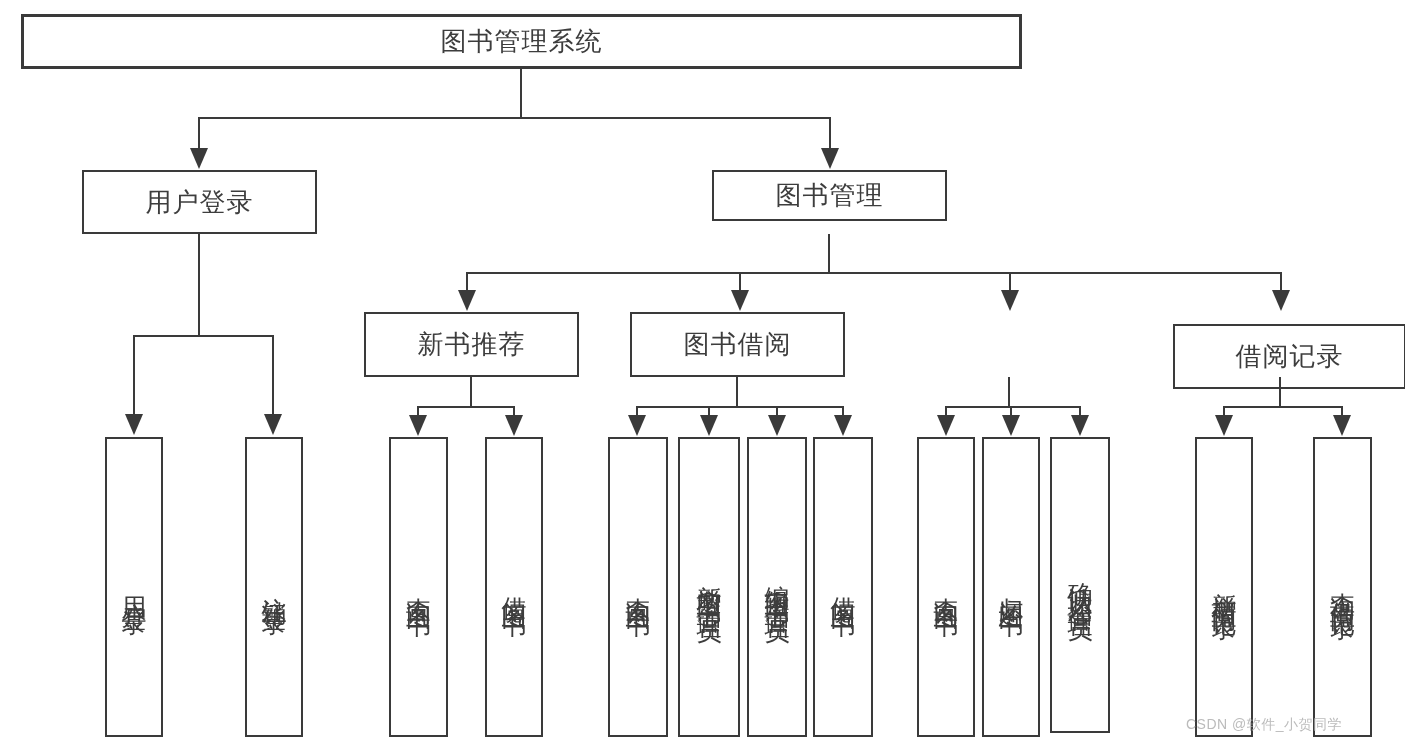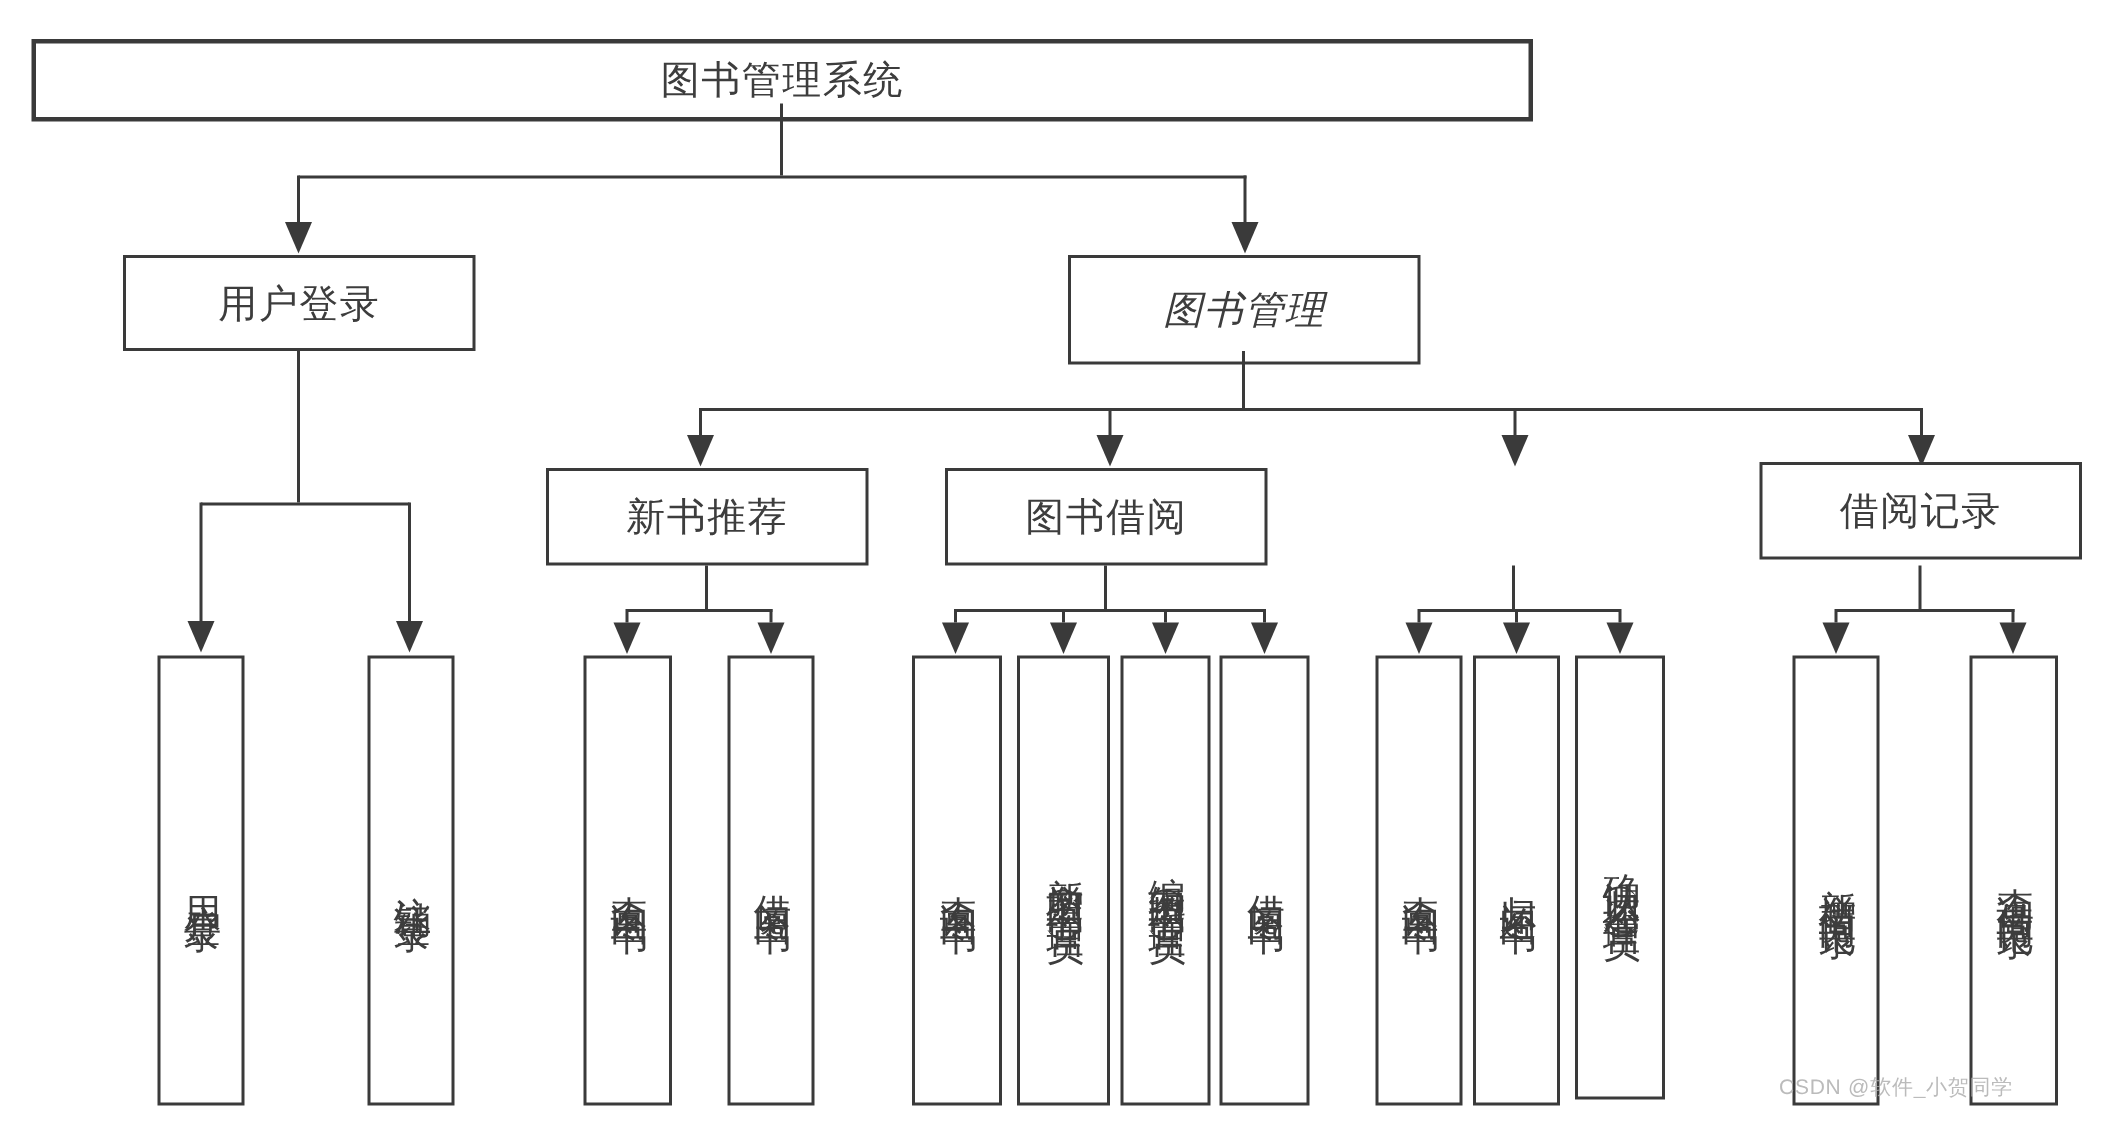--- a/index.html
+++ b/index.html
@@ -80,39 +80,39 @@
     white-space: nowrap;
     z-index: 10;
     opacity: 0.9;
   }
 </style>
 </head>
 <body>
 
 <div class="canvas">
 
-  <div class="box root" style="left:21px; top:14px; width:1001px; height:55px;margin-top:12px;">
+  <div class="box root" style="left:21px; top:14px; width:1001px; height:55px;">
     <span class="hlabel">图书管理系统</span>
   </div>
 
   <div class="vline" style="left:520px; top:69px; height:48px;"></div>
   <div class="hline" style="left:199px; top:117px; width:632px;"></div>
   <div class="arrow" style="left:190px; top:117px; height:52px;">
       <div class="stem"></div>
       <div class="head"></div>
     </div>
   <div class="arrow" style="left:821px; top:117px; height:52px;">
       <div class="stem"></div>
       <div class="head"></div>
     </div>
 
   <div class="box" style="left:82px; top:170px; width:235px; height:64px;">
     <span class="hlabel">用户登录</span>
   </div>
-  <div class="box" style="left:712px; top:170px; width:235px; height:73px;font-style:italic;">
+  <div class="box" style="left:712px; top:170px; width:235px; height:51px;">
     <span class="hlabel">图书管理</span>
   </div>
 
   <div class="vline" style="left:198px; top:234px; height:101px;"></div>
   <div class="hline" style="left:134px; top:335px; width:139px;"></div>
   <div class="arrow" style="left:125px; top:335px; height:100px;">
       <div class="stem"></div>
       <div class="head"></div>
     </div>
   <div class="arrow" style="left:264px; top:335px; height:100px;">
@@ -138,21 +138,21 @@
       <div class="stem"></div>
       <div class="head"></div>
     </div>
 
   <div class="box" style="left:364px; top:312px; width:215px; height:65px;">
     <span class="hlabel">新书推荐</span>
   </div>
   <div class="box" style="left:630px; top:312px; width:215px; height:65px;justify-content:center;">
     <span class="hlabel">图书借阅</span>
   </div>
-  <div class="box" style="left:1173px; top:308px; width:215px; height:65px;">
+  <div class="box" style="left:1173px; top:324px; width:233px; height:65px;">
     <span class="hlabel">借阅记录</span>
   </div>
 
   <div class="vline" style="left:470px; top:377px; height:29px;"></div>
   <div class="hline" style="left:418px; top:406px; width:97px;"></div>
   <div class="arrow" style="left:409px; top:406px; height:30px;">
       <div class="stem"></div>
       <div class="head"></div>
     </div>
   <div class="arrow" style="left:505px; top:406px; height:30px;">

